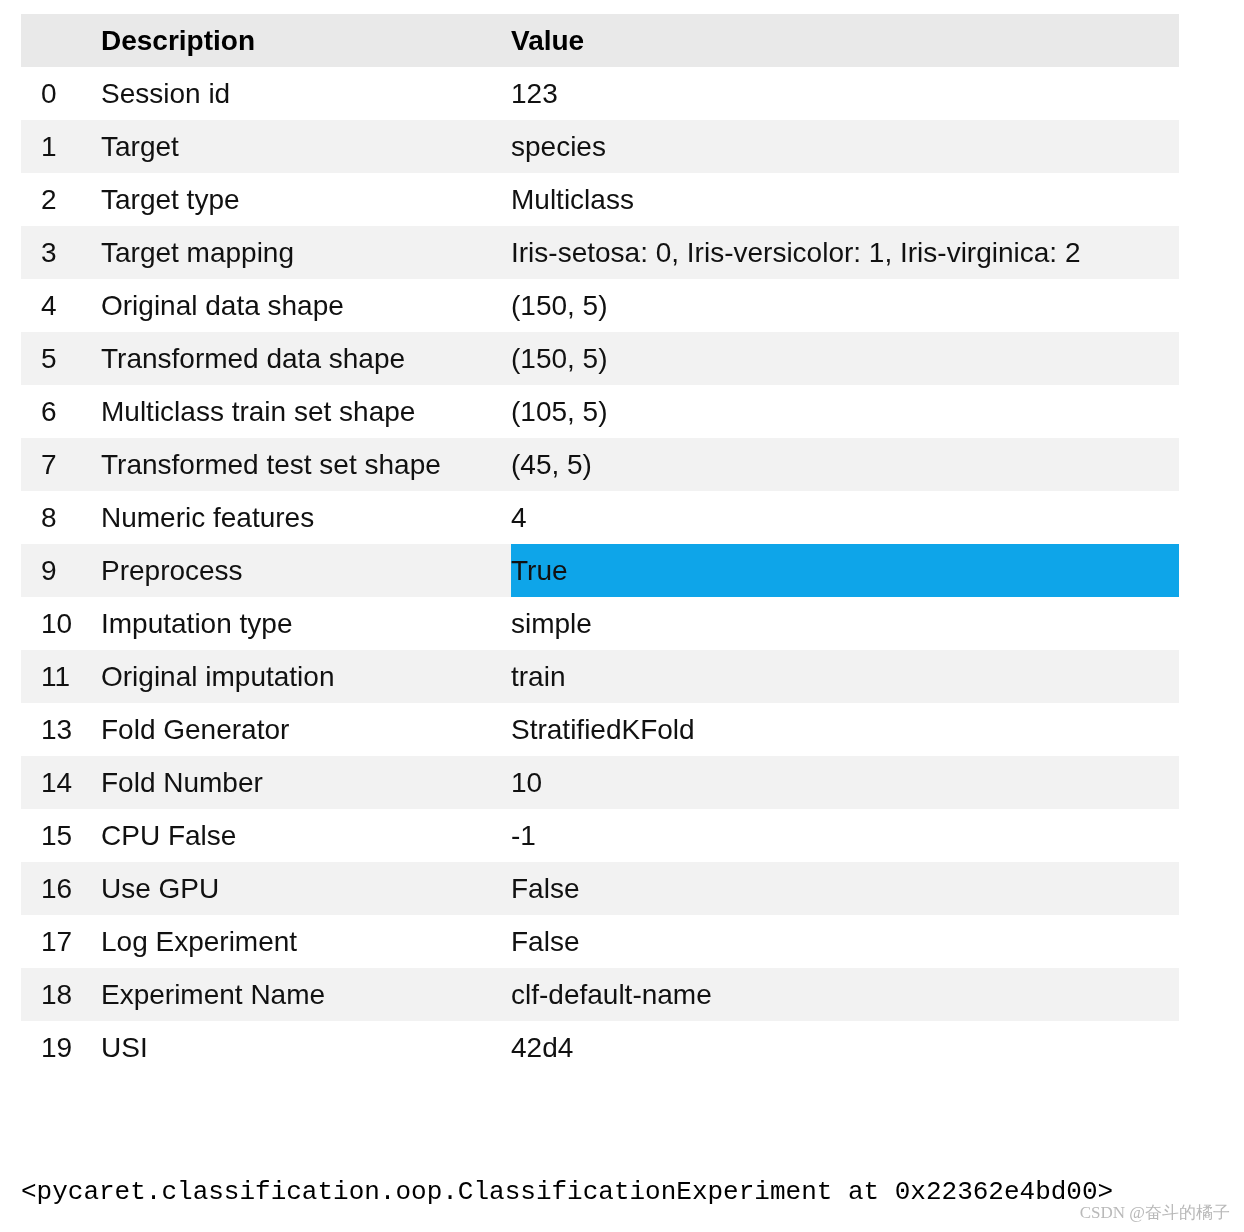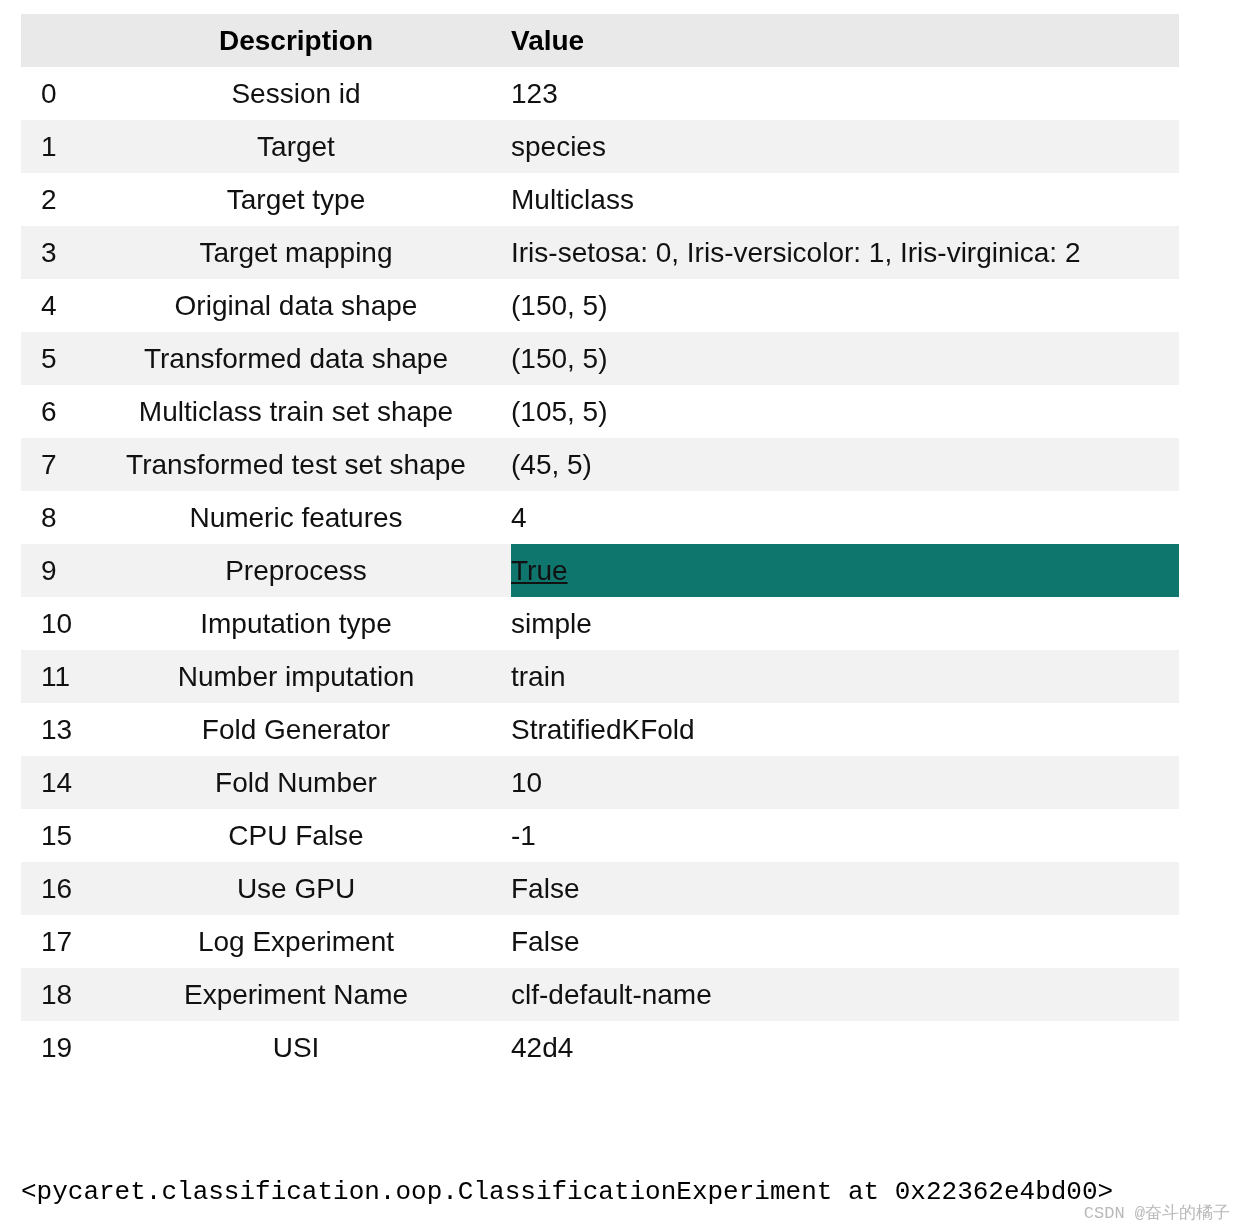--- a/index.html
+++ b/index.html
@@ -9,31 +9,31 @@
       border-collapse: collapse; border-spacing: 0;
       font-family: "Liberation Sans", "DejaVu Sans", sans-serif;
       font-size: 28px; color: #111;
     }
     .tbl th, .tbl td { height: 53px; padding: 0; line-height: 53px; white-space: nowrap; }
     .tbl thead tr { background: #e9e9e9; }
     .tbl th { font-weight: bold; color: #000; }
     .tbl tbody tr:nth-child(odd) { background: #ffffff; }
     .tbl tbody tr:nth-child(even) { background: #f2f2f2; }
     .c-idx { width: 80px; text-align: left; padding-left: 20px !important; box-sizing: border-box; }
-    .c-desc { width: 410px; text-align: center; padding-right: 20px !important; box-sizing: border-box; }
+    .c-desc { width: 410px; text-align: left; padding-right: 20px !important; box-sizing: border-box; }
     .c-val { text-align: left; padding-right: 20px !important; box-sizing: border-box; }
-    .hl { background: #0f766e; text-decoration: underline; }
+    .hl { background: #0ea5e9; }
     .repr {
       position: absolute; left: 21px; top: 1177px;
       font-family: "Liberation Mono", "DejaVu Sans Mono", monospace;
       font-size: 26px; color: #000; white-space: pre;
     }
     .wm {
       position: absolute; right: 14px; bottom: 8px;
-      font-family: Liberation Mono, monospace; font-size: 17px; color: #b9b9b9;
+      font-family: Liberation Serif, serif; font-size: 17px; color: #b9b9b9;
     }
   </style>
 </head>
 <body>
 
 <table class="tbl">
   <thead>
     <tr>
       <th class="c-idx"></th>
       <th class="c-desc">Description</th>
@@ -91,21 +91,21 @@
         <td class="c-desc">Preprocess</td>
         <td class="c-val hl">True</td>
       </tr>
     <tr>
         <td class="c-idx">10</td>
         <td class="c-desc">Imputation type</td>
         <td class="c-val">simple</td>
       </tr>
     <tr>
         <td class="c-idx">11</td>
-        <td class="c-desc">Number imputation</td>
+        <td class="c-desc">Original imputation</td>
         <td class="c-val">train</td>
       </tr>
     <tr>
         <td class="c-idx">13</td>
         <td class="c-desc">Fold Generator</td>
         <td class="c-val">StratifiedKFold</td>
       </tr>
     <tr>
         <td class="c-idx">14</td>
         <td class="c-desc">Fold Number</td>

